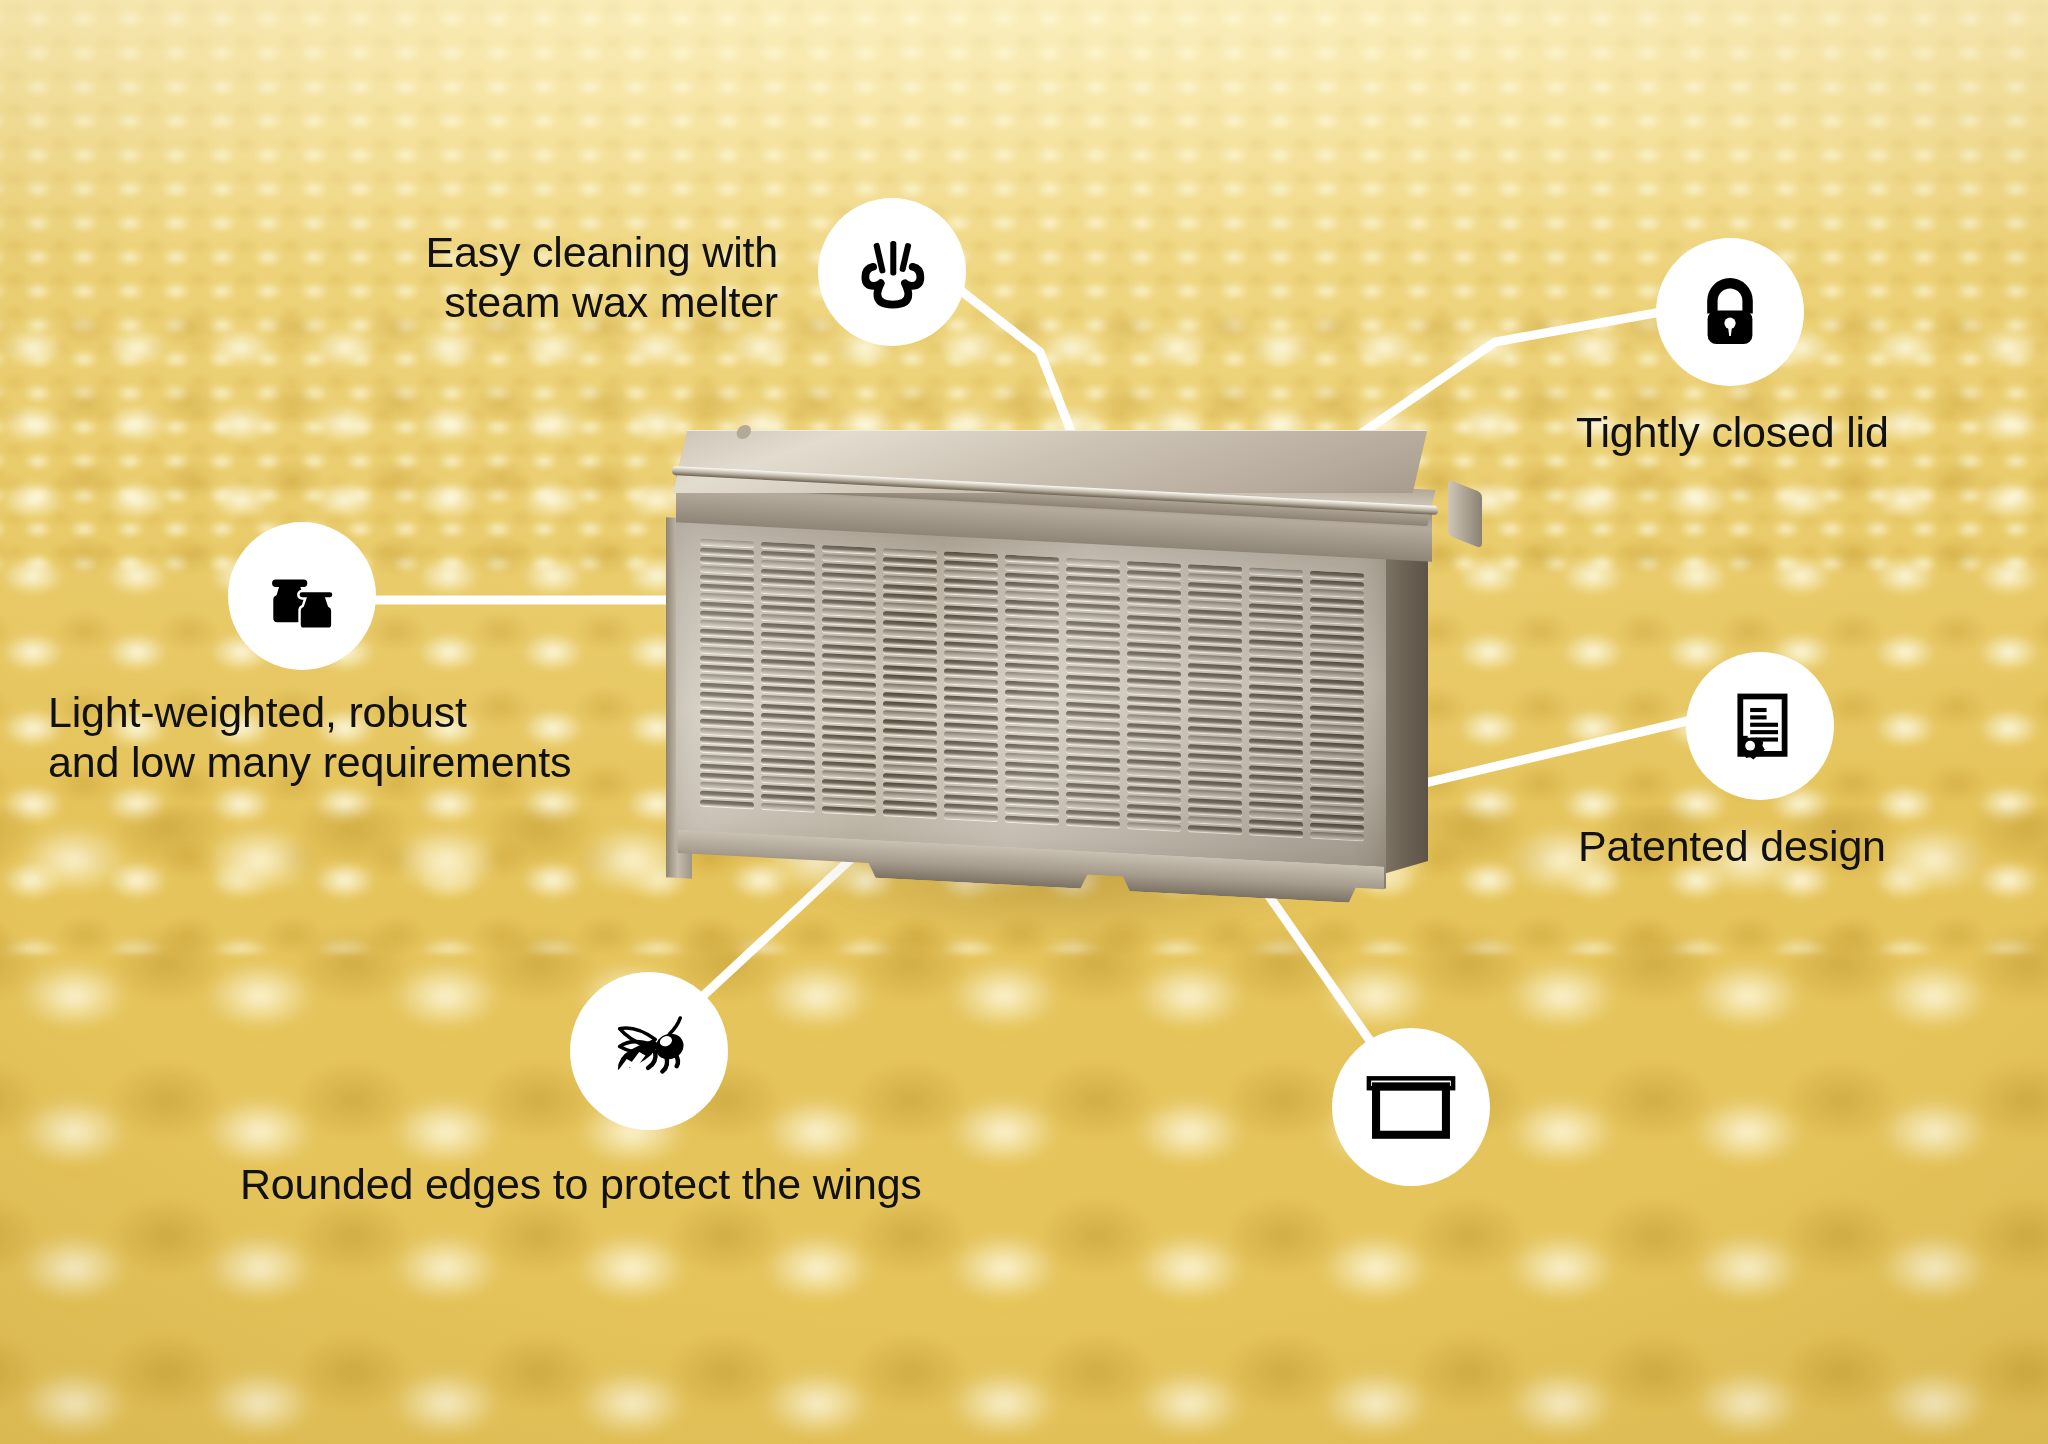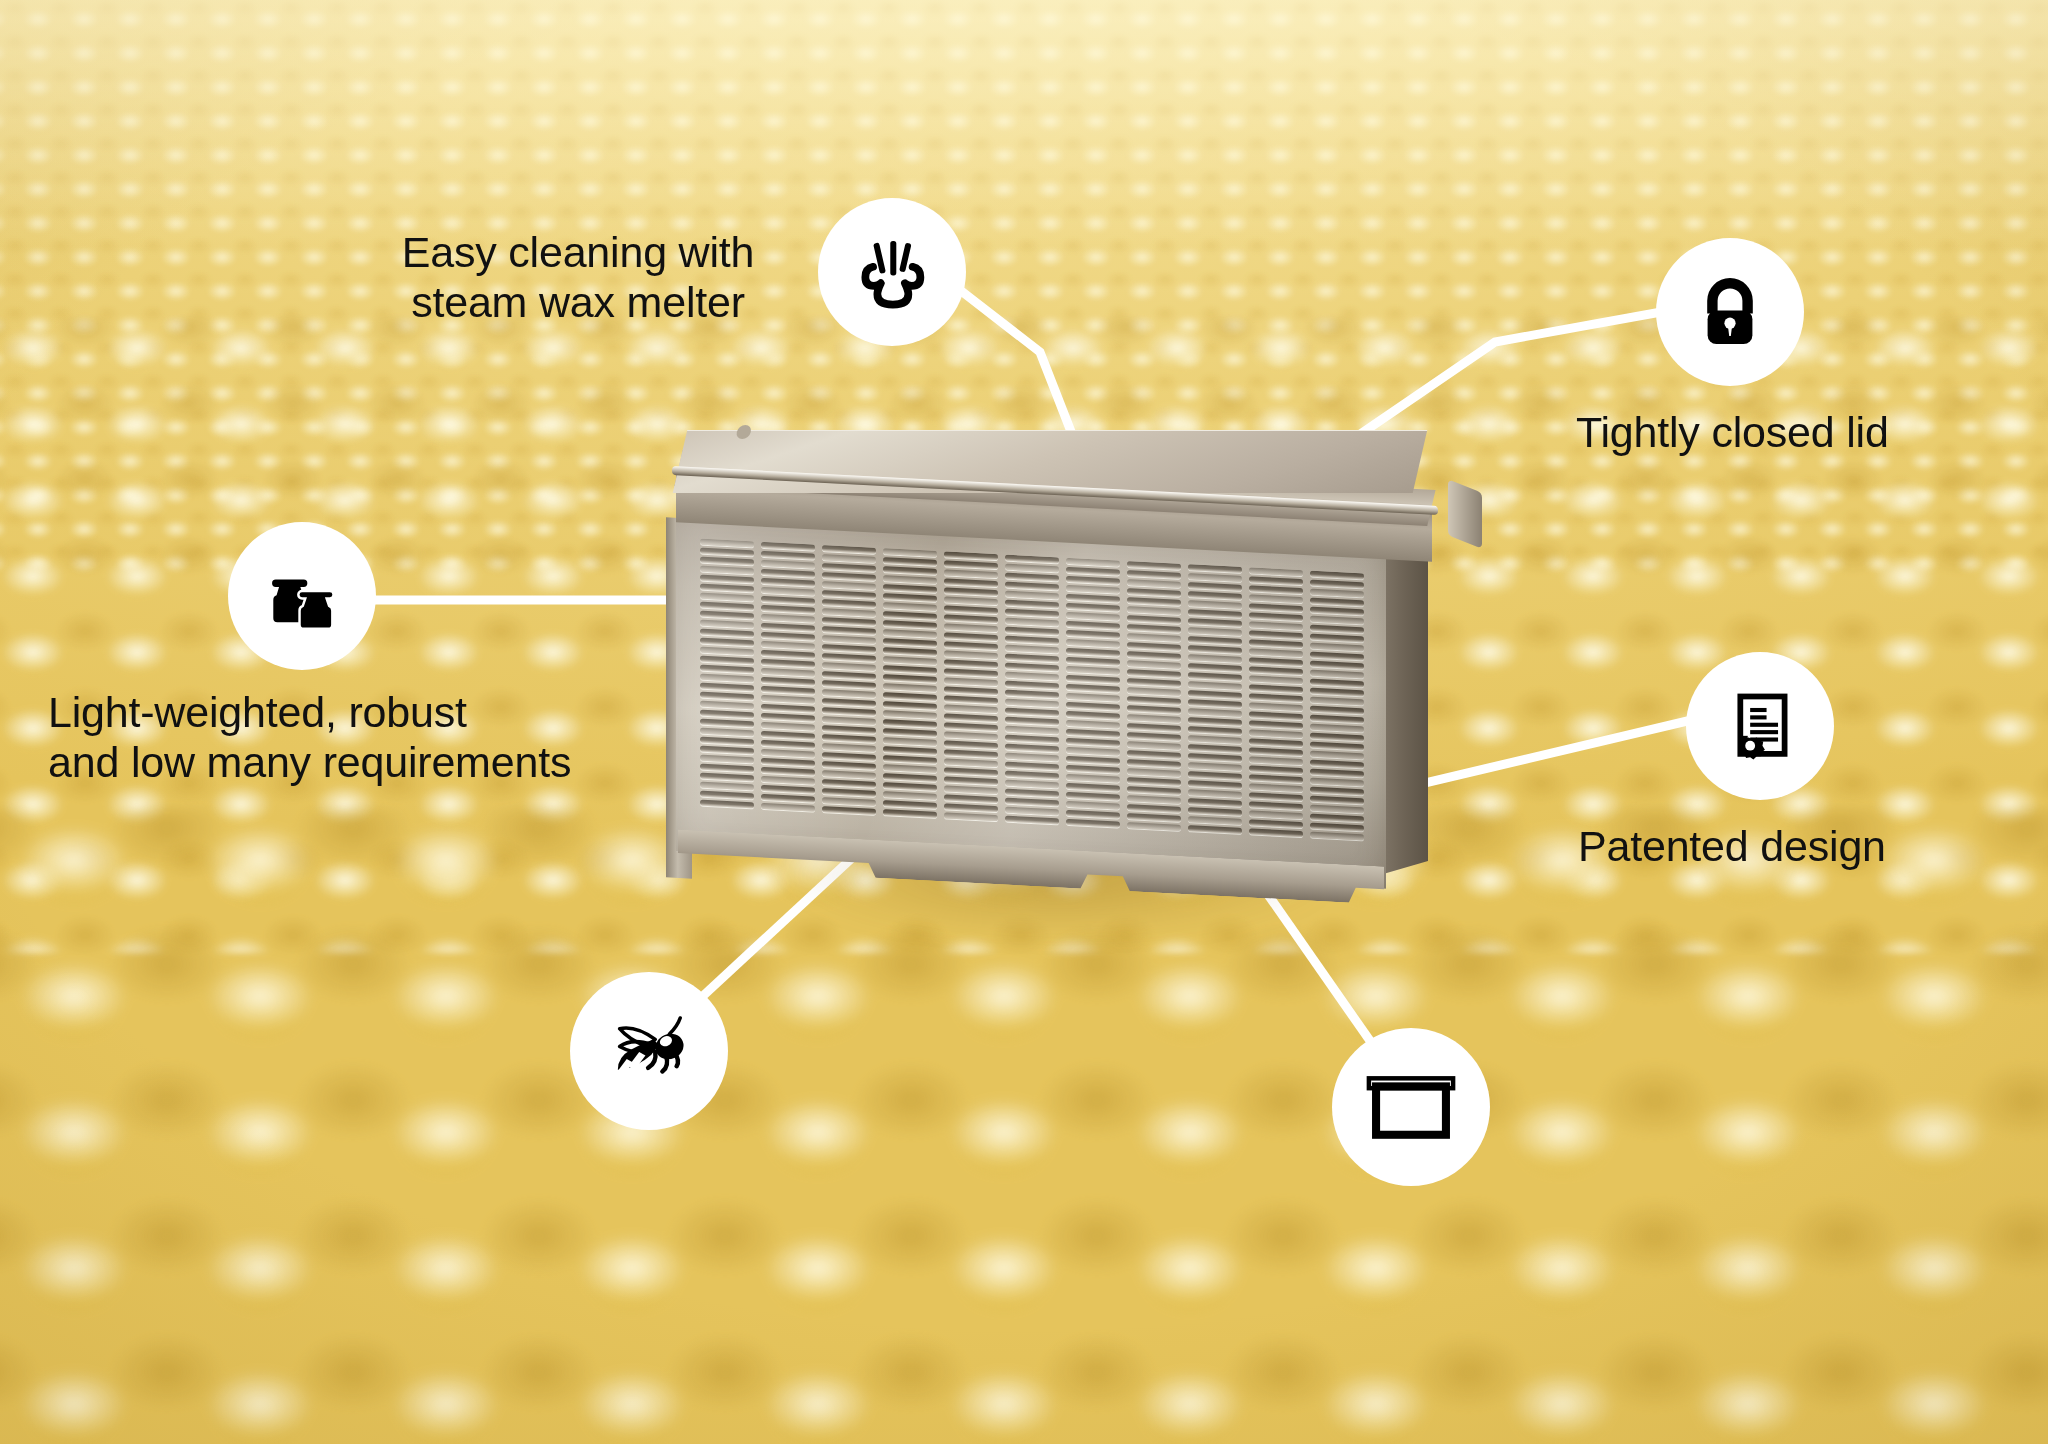--- a/index.html
+++ b/index.html
@@ -576,21 +576,21 @@
           <rect x="32" y="16" width="7" height="36" rx="3" transform="rotate(-13 35 34)"></rect>
           <rect x="48" y="14" width="7" height="40" rx="3"></rect>
           <rect x="62" y="16" width="7" height="34" rx="3" transform="rotate(13 65 33)"></rect>
         </g>
         <path d="M28 44 q-9 2 -9 12 q0 10 10 10 q5 0 8 -3
                  q-4 8 -4 13 q0 12 18 12 q18 0 18 -12 q0 -5 -4 -13
                  q3 3 8 3 q10 0 10 -10 q0 -10 -9 -12" fill="none" stroke="#000" stroke-width="9" stroke-linecap="round" stroke-linejoin="round"></path>
       </svg>
     </span>
   </div>
-  <div class="label" style="left:378px;top:228px;width:400px;text-align:center;">Easy cleaning with
+  <div class="label" style="left:378px;top:228px;width:400px;text-align:right;">Easy cleaning with
 steam wax melter</div>
 
   <div class="bubble" style="left:1656px;top:238px;width:148px;height:148px;">
     <span>
       <svg width="80" height="80" viewBox="0 0 100 100">
         <path d="M28 52 V36 a22 22 0 0 1 44 0 V52" fill="none" stroke="#000" stroke-width="13"></path>
         <rect x="22" y="48" width="56" height="42" rx="11" fill="#000"></rect>
         <circle cx="50" cy="64" r="7" fill="#fff"></circle>
         <path d="M47 64 h6 l-2 16 h-2 z" fill="#fff"></path>
       </svg>
@@ -645,20 +645,21 @@
           <path d="M44 56 l7 4 l-12 16 l-7 -4 z" fill="#fff"></path>
           <path d="M30 64 l7 4 l-9 12 l-7 -4 z" fill="#fff"></path>
 
           <path d="M62 56 q2 12 -8 18" fill="none" stroke="#000" stroke-width="5" stroke-linecap="round"></path>
           <path d="M74 60 q4 12 -4 18" fill="none" stroke="#000" stroke-width="5" stroke-linecap="round"></path>
           <path d="M84 58 q6 8 2 14" fill="none" stroke="#000" stroke-width="5" stroke-linecap="round"></path>
         </g>
       </svg>
     </span>
   </div>
+  <div class="label" style="left:240px;top:1160px;width:820px;">Rounded edges to protect the wings</div>
 
   <div class="bubble" style="left:1332px;top:1028px;width:158px;height:158px;">
     <span>
       <svg width="100" height="86" viewBox="0 0 110 96">
         <g fill="none" stroke="#000" stroke-width="5">
           <rect x="8" y="16" width="94" height="11"></rect>
           <rect x="18" y="27" width="74" height="50"></rect>
           <rect x="14" y="23" width="82" height="58"></rect>
         </g>
       </svg>

